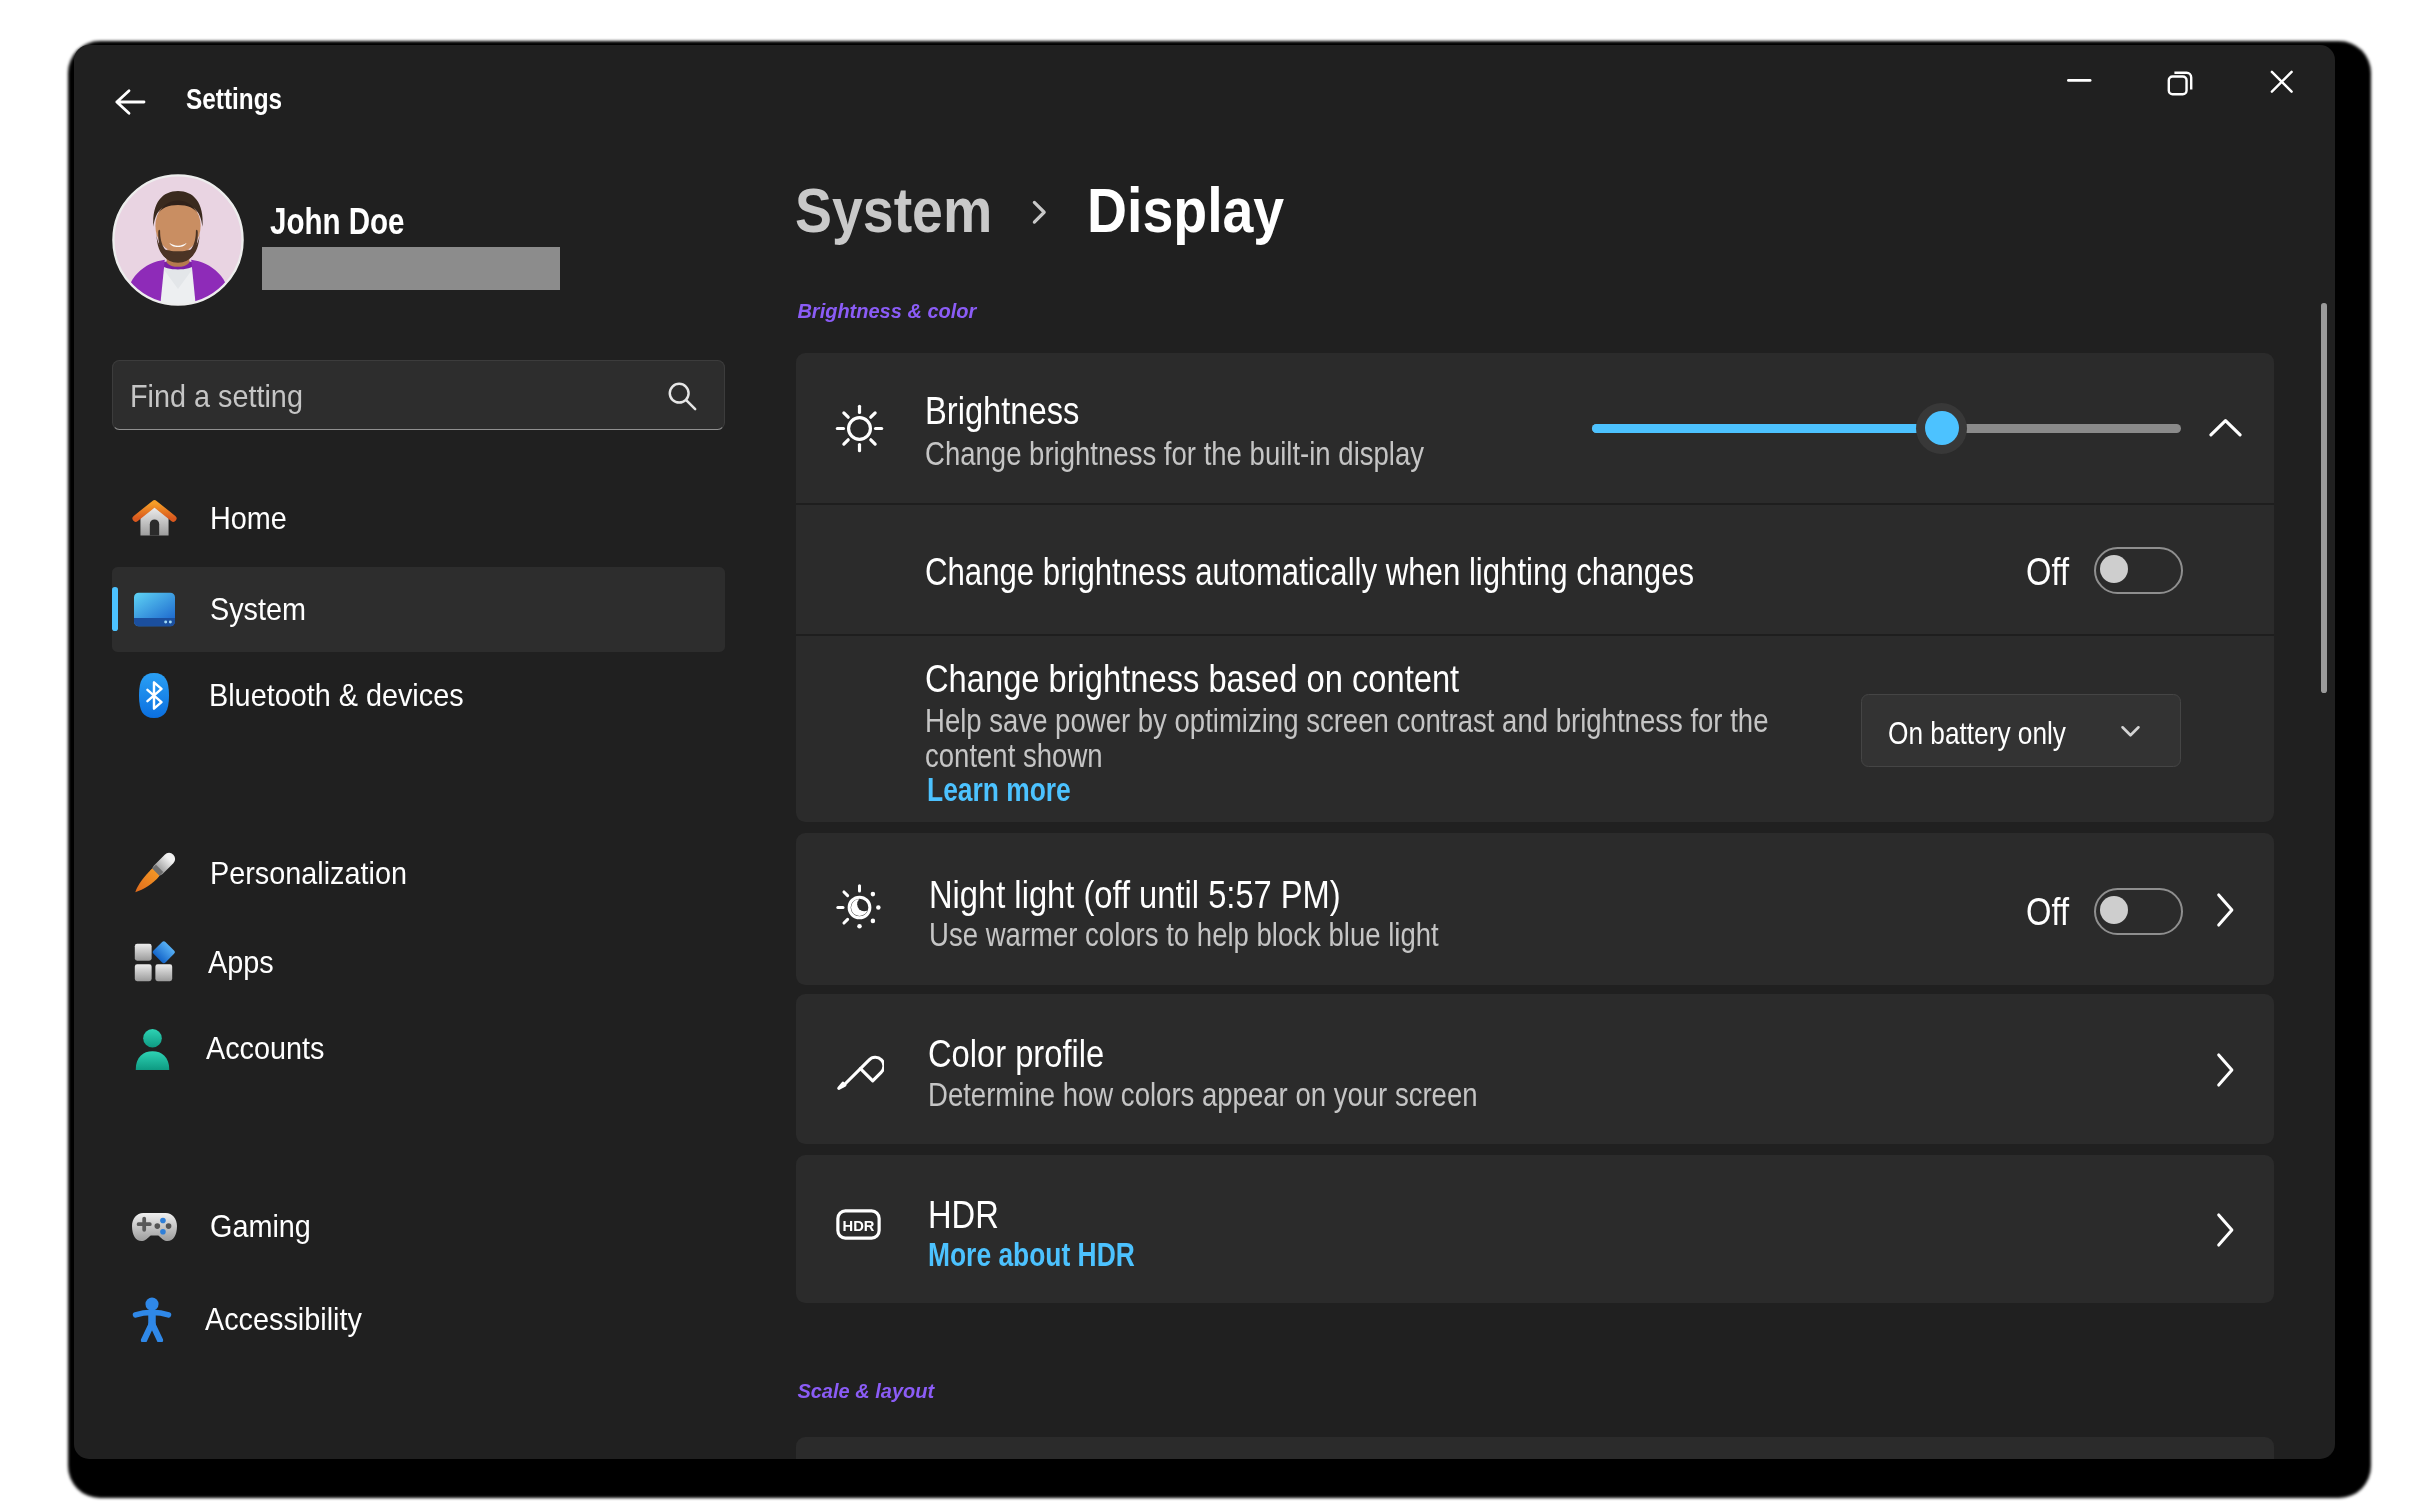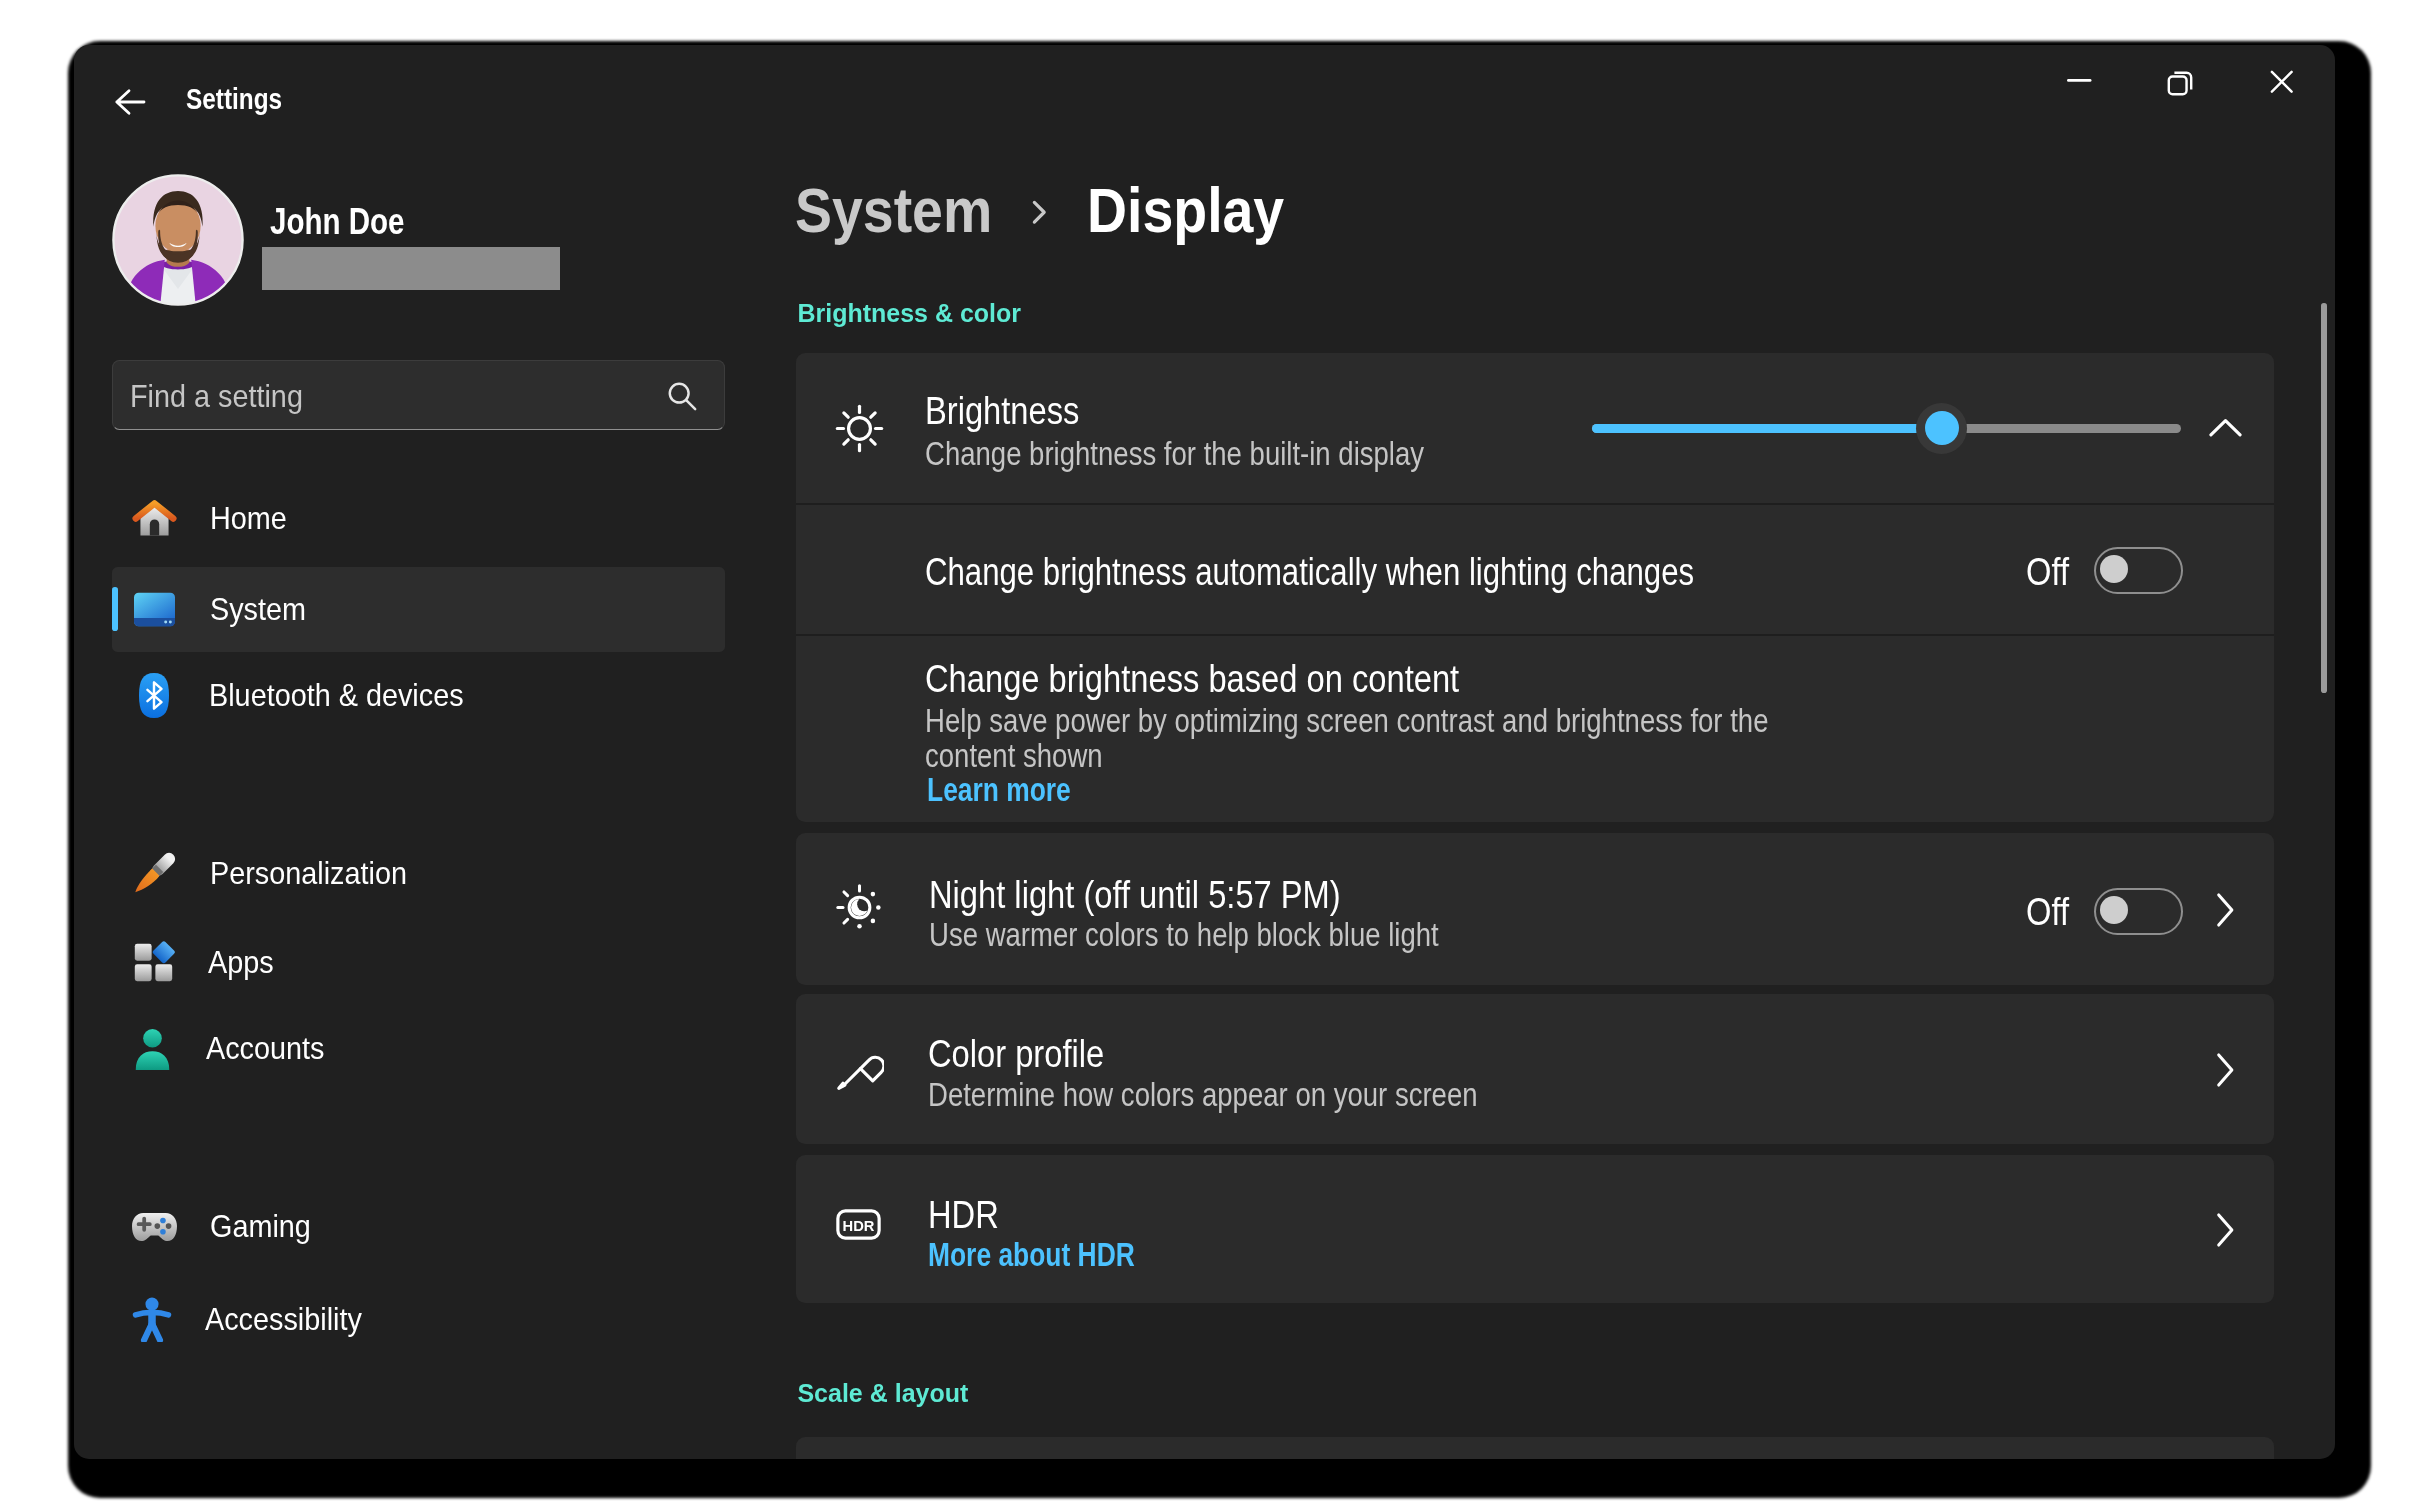--- a/index.html
+++ b/index.html
@@ -28,21 +28,21 @@
   
   .nav { position:absolute; left:44px; width:613px; height:85px; display:flex; align-items:center; }
   .nav svg { margin-left:20px; flex:none; }
   .nav span { margin-left:33px; font-size:32px; color:#fff; transform:scaleX(0.9); transform-origin:left center; }
   .nav.sel { background:#2d2d2d; border-radius:5.6px; }
   .pill { left:44px; width:5.6px; height:44px; border-radius:2.8px; background:#4cc2ff; }
 
   
   .bc1 { left:727px; top:134px; font-size:63px; font-weight:bold; color:#c9c9c9; transform:scaleX(0.88); transform-origin:left top; }
   .bc2 { left:1019px; top:134px; font-size:63px; font-weight:bold; color:#ffffff; transform:scaleX(0.88); transform-origin:left top; }
-  .sechead { font-size:25px; font-weight:bold; color:#5eead4; }
+  .sechead { font-size:20px; font-weight:bold; color:#8b5cf6;font-style:italic; }
 
   .card { position:absolute; left:728px; width:1478px; background:#2b2b2b; border-radius:9.4px; }
   .row { position:relative; width:100%; }
   .row.div { border-bottom:2.8px solid #1e1e1e; }
 
   .t1 { font-size:38px; color:#ffffff; transform:scaleX(0.86); transform-origin:left top; }
   .t2 { font-size:34px; color:#c5c5c5; transform:scaleX(0.81); transform-origin:left top; }
   .link { font-size:33px; font-weight:bold; color:#4cc2ff; transform:scaleX(0.8); transform-origin:left top; }
 
   .track { left:1524px; top:379px; width:589px; height:9.4px; border-radius:4.7px; background:#8a8a8a; }
@@ -276,20 +276,26 @@
   </svg>
 
   <div class="abs t1" style="left:857px;top:508px;transform:scaleX(0.82)">Change brightness automatically when lighting changes</div>
   <div class="abs t1" style="left:1958px;top:508px">Off</div>
   <div class="abs toggle" style="left:2026px;top:502px"></div>
   <div class="abs knob" style="left:2032px;top:510px"></div>
 
   <div class="abs t1" style="left:857px;top:615px">Change brightness based on content</div>
   <div class="abs t2" style="left:857px;top:658px;line-height:35px;white-space:normal;width:1055px">Help save power by optimizing screen contrast and brightness for the content shown</div>
   <div class="abs link" style="left:859px;top:728px">Learn more</div>
+  <div class="abs drop">
+    <span>On battery only</span>
+    <svg style="position:absolute;right:39px;top:29px" width="21" height="15" viewBox="0 0 22 16">
+      <path d="M2.5 3.5 L11 12 L19.5 3.5" stroke="#d4d4d4" stroke-width="2.8" fill="none" stroke-linecap="round" stroke-linejoin="round"></path>
+    </svg>
+  </div>
 
   <div class="card" style="top:788px;height:152px"></div>
   <svg class="abs" style="left:767px;top:838px" width="49" height="49" viewBox="0 0 52 52">
     <circle cx="26" cy="26" r="9" fill="#fff"></circle>
     <circle cx="31" cy="22.5" r="7.5" fill="#2b2b2b"></circle>
     <g stroke="#fff" stroke-width="3.2" stroke-linecap="round" fill="none">
       <circle cx="26" cy="26" r="11"></circle>
       <path d="M26 3 V8.5"></path>
           <path d="M3 26 H8.5"></path>
           <path d="M9.5 9.5 L13.4 13.4"></path>

